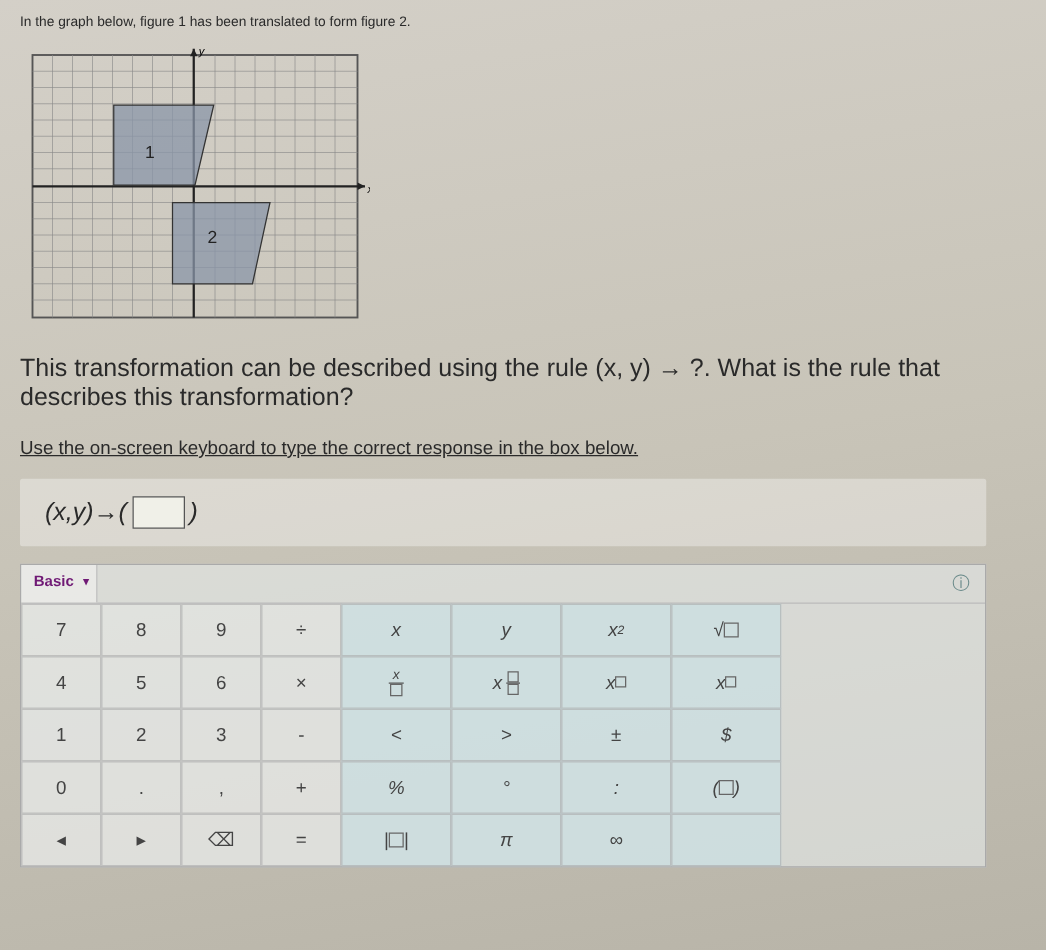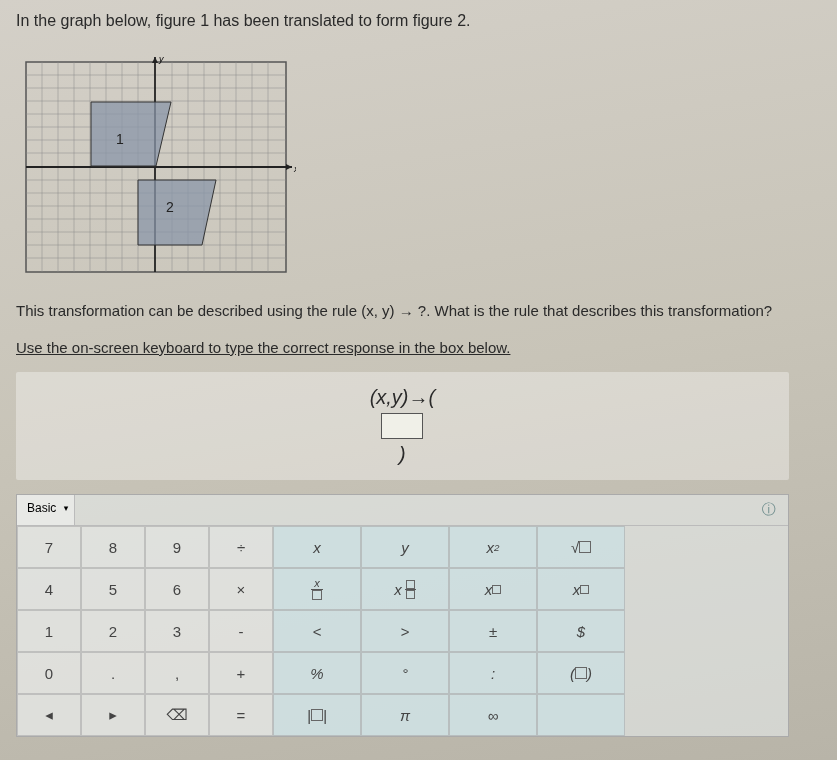--- a/index.html
+++ b/index.html
@@ -5,70 +5,70 @@
   * { box-sizing: border-box; margin: 0; padding: 0; }
   body {
     font-family: Arial, sans-serif;
     background: linear-gradient(170deg, #d4d0c8 0%, #c8c4b8 50%, #b8b4a8 100%);
     width: 837px;
     height: 760px;
     padding: 12px 16px;
     color: #2a2a2a;
     overflow: hidden;
   }
-  .problem-text { font-size: 16px; margin-bottom: 22px; }
+  .problem-text { font-size: 11px; margin-bottom: 10px; }
   .graph-container {
     width: 280px;
     height: 230px;
     position: relative;
     margin-bottom: 12px;
   }
   .graph-container svg { width: 100%; height: 100%; }
-  .question-text { font-size: 15px; margin: 20px 0; }
+  .question-text { font-size: 20px; margin: 20px 0; }
   .instruction-text { font-size: 15px; margin: 6px 0 16px 0; text-decoration: underline; }
   .answer-box-container {
     background: rgba(255,255,255,0.35);
     padding: 14px 20px;
     margin-bottom: 14px;
     border-radius: 2px;
     display: inline-block;
     width: 96%;
   }
   .answer-expression {
     font-size: 20px;
     font-style: italic;
     display: flex;
     align-items: center;
     gap: 4px;
-    flex-direction: column;
   }
   .answer-input-box {
     display: inline-block;
     width: 42px;
     height: 26px;
     border: 1.5px solid #555;
     background: #f0f0e8;
   }
   .keyboard-container {
     background: rgba(230,235,235,0.6);
     border: 1px solid #aaa;
     width: 96%;
   }
   .keyboard-header {
     display: flex;
     justify-content: space-between;
     border-bottom: 1px solid #bbb;
   }
   .kb-dropdown {
     font-size: 12px;
-    color: #000000;
+    color: #701a75;
     padding: 6px 18px 6px 10px;
     background: rgba(255,255,255,0.4);
     border-right: 1px solid #bbb;
     position: relative;
+    font-weight: bold;
   }
   .kb-dropdown::after {
     content: "▾";
     position: absolute;
     right: 6px;
     font-size: 9px;
     top: 8px;
   }
   .kb-help {
     padding: 6px 12px;

